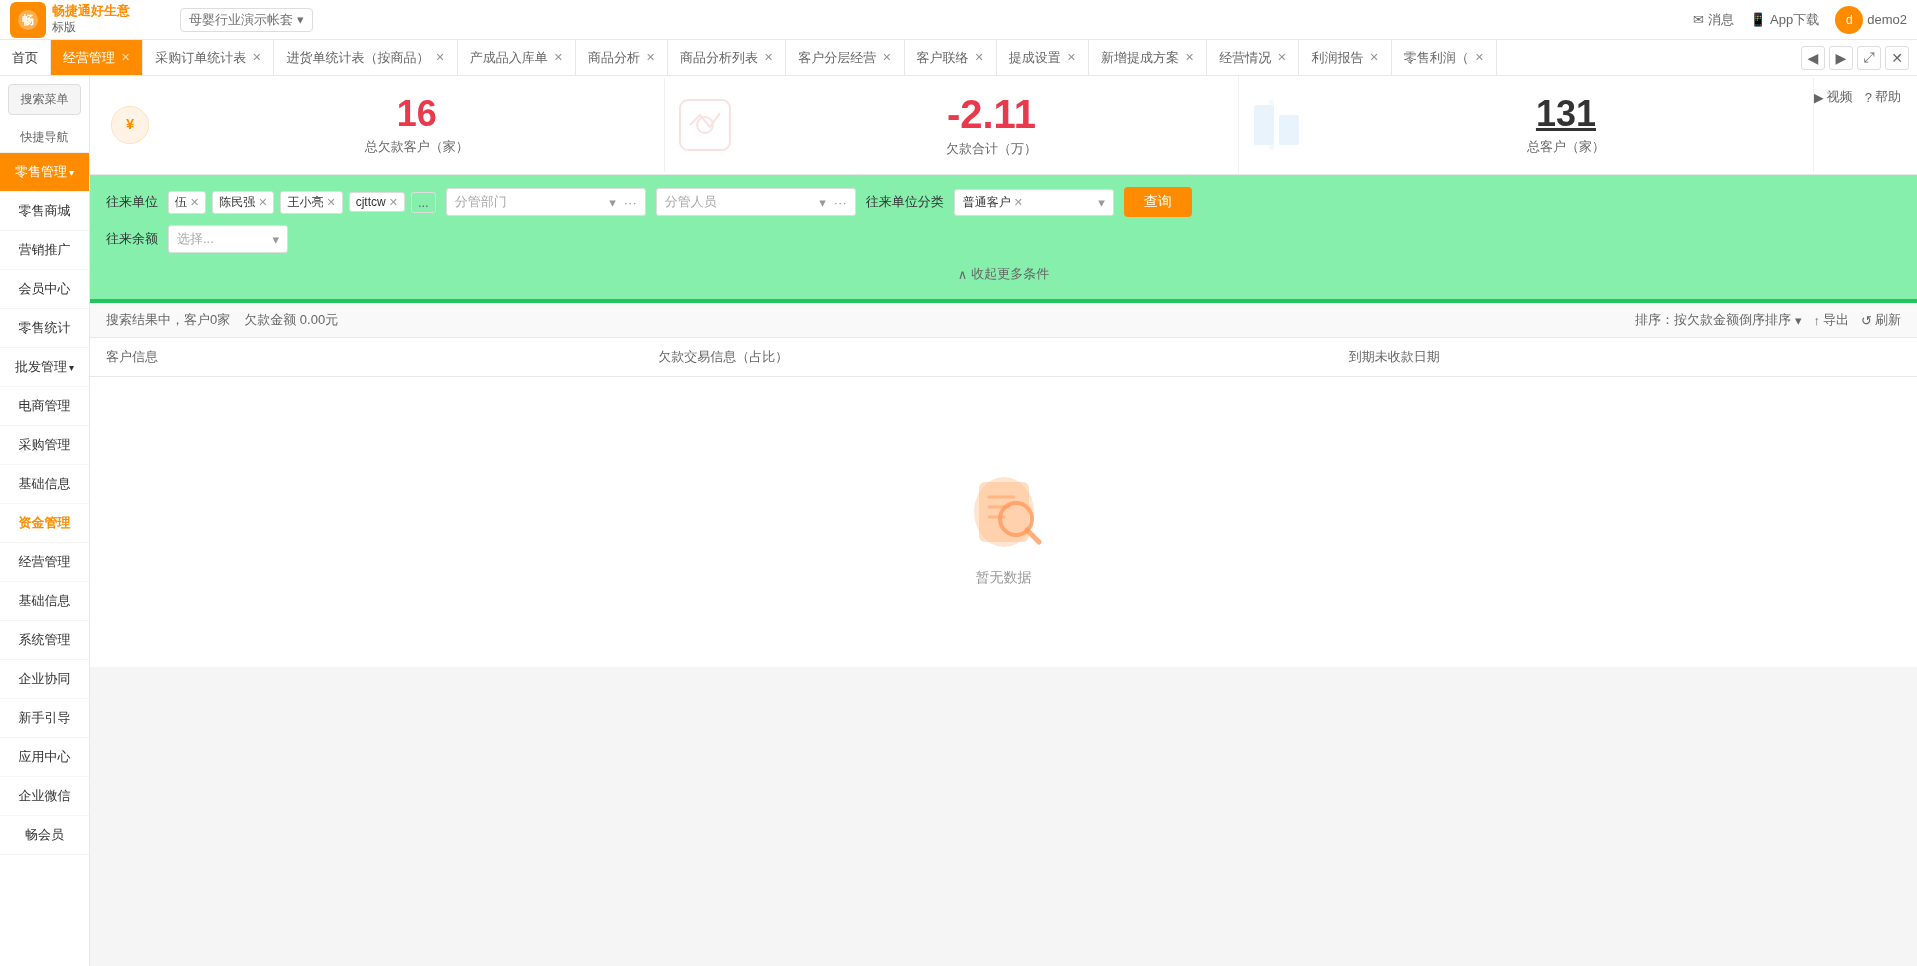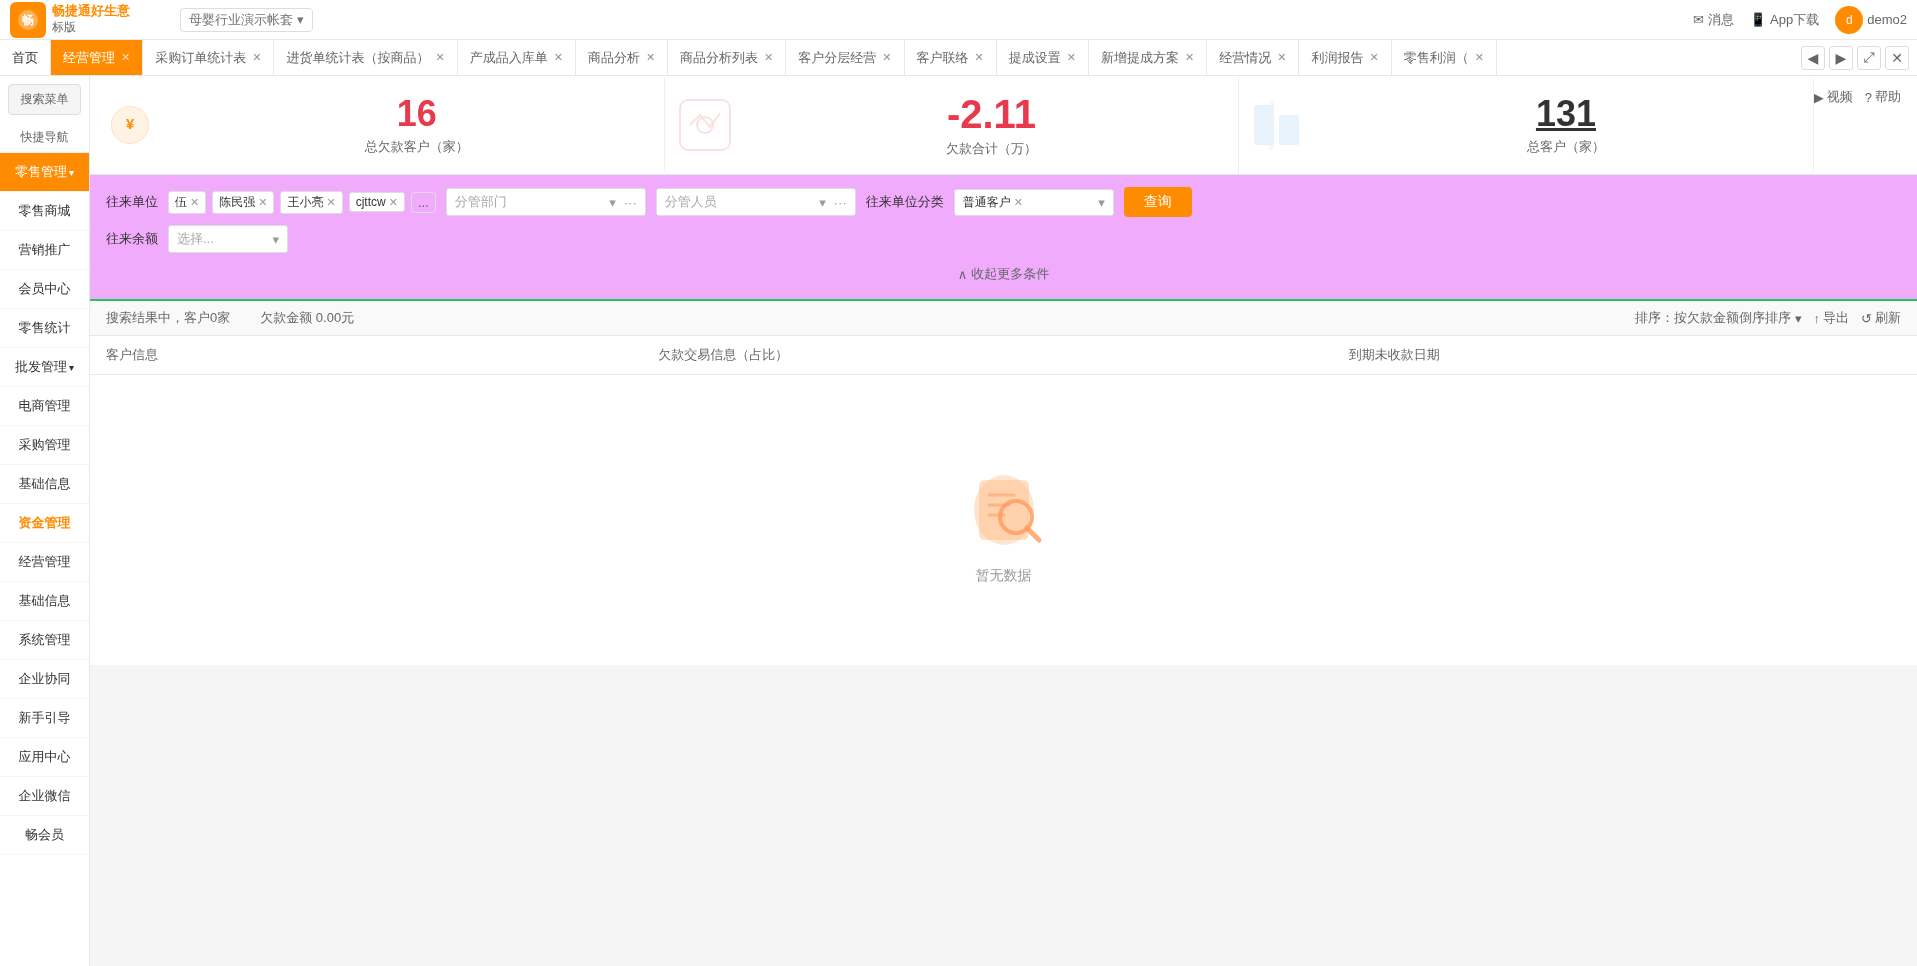--- a/index.html
+++ b/index.html
@@ -46,38 +46,38 @@
     .stat-block { flex: 1; display: flex; flex-direction: column; align-items: center; justify-content: center; padding: 16px 20px; border-right: 1px solid #f0f0f0; position: relative; }
     .stat-block:last-child { border-right: none; }
     .stat-value { font-size: 36px; font-weight: bold; line-height: 1.1; }
     .stat-value.red { color: #e8394d; }
     .stat-value.dark { color: #333; text-decoration: underline; }
     .stat-label { font-size: 13px; color: #666; margin-top: 4px; }
     .stats-bar-right { padding-right: 16px; display: flex; gap: 12px; align-items: flex-start; padding-top: 12px; align-self: flex-start; font-size: 13px; color: #666; }
     .stats-bar-right-link { display: flex; align-items: center; gap: 3px; cursor: pointer; }
 
     
-    .filter-area { background: #f0abfc; padding: 12px 16px; border-bottom: 2px solid #22c55e; }
+    .filter-area { background: #86efac; padding: 12px 16px; border-bottom: 4px solid #22c55e; }
     .filter-row { display: flex; align-items: center; gap: 10px; margin-bottom: 8px; flex-wrap: wrap; }
     .filter-row:last-child { margin-bottom: 0; }
     .filter-label { font-size: 13px; color: #333; white-space: nowrap; }
     .filter-tags { display: flex; gap: 6px; flex-wrap: wrap; align-items: center; }
     .filter-tag { display: inline-flex; align-items: center; gap: 3px; background: #fff; border: 1px solid #ddd; border-radius: 3px; padding: 2px 6px; font-size: 12px; color: #333; }
     .filter-tag .tag-close { cursor: pointer; color: #999; font-size: 11px; }
     .filter-more-btn { color: #666; cursor: pointer; font-size: 13px; border: 1px solid #ddd; border-radius: 3px; padding: 2px 6px; }
     .filter-select { display: flex; align-items: center; gap: 4px; border: 1px solid #ddd; border-radius: 3px; padding: 4px 8px; cursor: pointer; min-width: 120px; font-size: 13px; color: #333; background: #fff; }
     .filter-select .arrow { margin-left: auto; color: #999; }
     .filter-select-wide { min-width: 200px; }
     .filter-select-medium { min-width: 160px; }
     .query-btn { background: #ff8c00; color: #fff; border: none; border-radius: 4px; padding: 6px 20px; cursor: pointer; font-size: 14px; }
     .collapse-btn { display: flex; align-items: center; justify-content: center; gap: 4px; color: #666; cursor: pointer; font-size: 13px; padding: 4px 0; }
 
     
     .results-bar { display: flex; align-items: center; justify-content: space-between; padding: 8px 16px; background: #f9f9f9; border-bottom: 1px solid #e8e8e8; font-size: 13px; color: #666; }
-    .results-bar-left { display: flex; gap: 30px; }
+    .results-bar-left { display: flex; gap: 14px; }
     .results-bar-right { display: flex; align-items: center; gap: 12px; }
     .sort-select { display: flex; align-items: center; gap: 4px; cursor: pointer; }
     .action-link { display: flex; align-items: center; gap: 3px; cursor: pointer; color: #666; }
 
     
     .table-wrap { background: #fff; }
     .table-header { display: flex; padding: 10px 16px; border-bottom: 1px solid #e8e8e8; font-size: 13px; color: #666; font-weight: 500; }
     .col-customer { flex: 2; }
     .col-debt { flex: 2.5; }
     .col-repay { flex: 2; }

